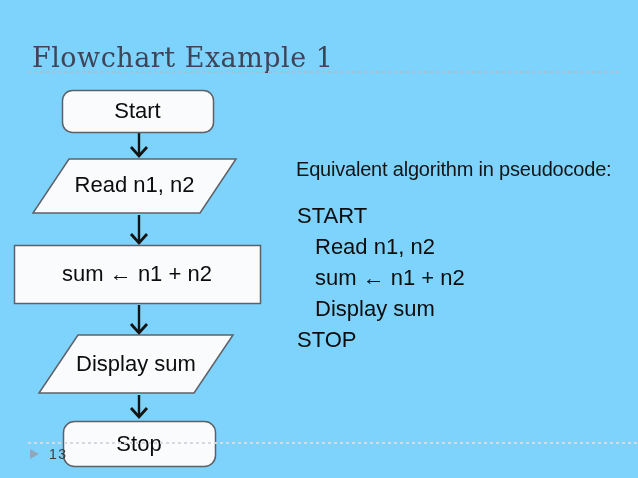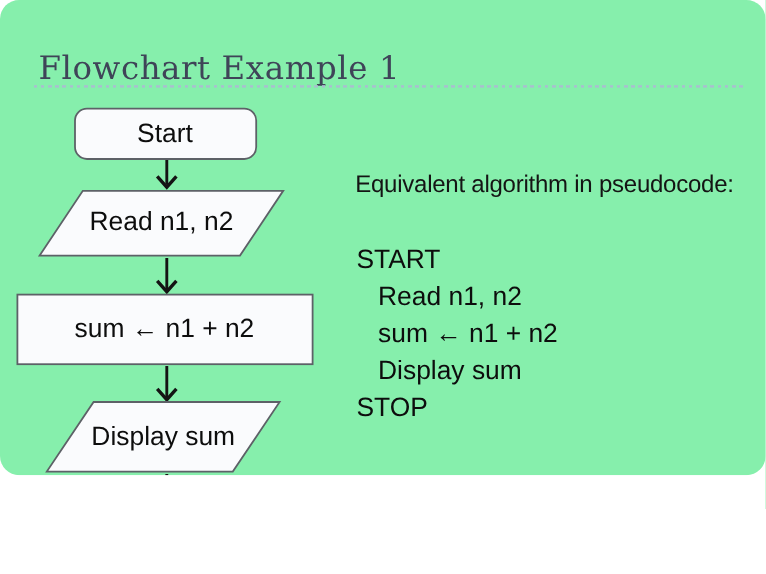--- a/index.html
+++ b/index.html
@@ -7,24 +7,23 @@
     --rule_top:#a9becf;
     --rule_bottom:#d6dae0;
     --shape_fill:#fafbfd;
     --shape_stroke:#5d6167;
     --arrow:#141414;
     --advance_icon:#93a7bc;
     --body_text:#0d0d0d;
   }
   html,body { margin:0; padding:0; }
   .slide {
-    position:relative; width:638px; height:396px;
-    background:#86efac; overflow:hidden;
+    position:relative; width:638px; height:478px;
+    background:#7dd3fc; overflow:hidden;
     font-family:"Liberation Sans", sans-serif;
-    border-radius:16px;
   }
   .title {
     position:absolute; left:32px; top:42px;
     font-family:"DejaVu Serif", serif;
     font-size:27px; font-weight:400;
     color:var(--title_text); letter-spacing:0.5px;
     white-space:nowrap;
   }
   .rule { position:absolute; height:2px; }
   .rule.top {
@@ -34,21 +33,21 @@
   .rule.bottom {
     left:28px; top:442px; width:610px;
     background:repeating-linear-gradient(90deg, var(--rule_bottom) 0 3px, transparent 3px 6px);
   }
   svg.flow { position:absolute; left:0; top:0; }
   .node-label {
     position:absolute; font-size:22px; color:var(--body_text);
     text-align:center; white-space:nowrap;
   }
   .pseudo-heading {
-    position:absolute; left:296px; top:143px;
+    position:absolute; left:296px; top:158px;
     font-size:20px; color:#141414; letter-spacing:-0.2px;
     white-space:nowrap;
   }
   .pseudo-lines {
     position:absolute; left:297px; top:200px;
     font-size:22px; line-height:31px; color:var(--body_text);
   }
   .pseudo-lines .line { white-space:pre; }
   .pseudo-lines .line.indent { padding-left:18px; }
   .advance-icon {

